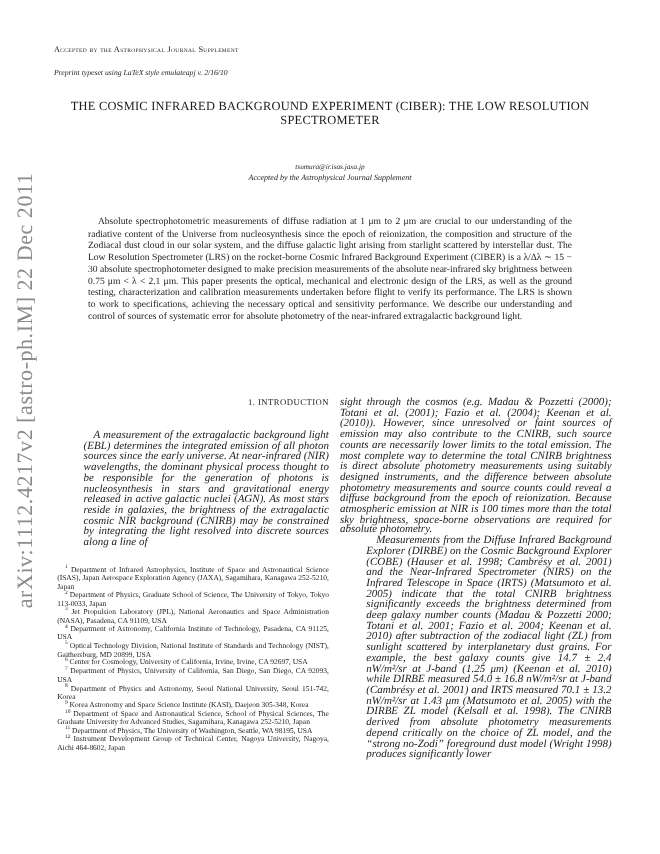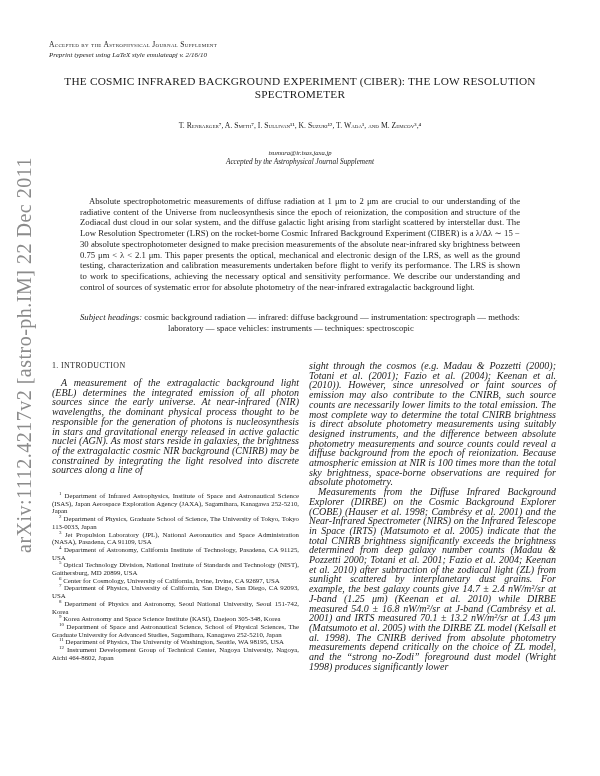--- a/index.html
+++ b/index.html
@@ -23,25 +23,25 @@
     letter-spacing: 0.5px;
   }
 
   .header { position: absolute; top: 40px; left: 49px; }
   .header .accepted {
     font-variant: small-caps;
     font-size: 7.6px; letter-spacing: 0.3px;
   }
   .header .preprint {
     font-style: italic;
-    font-size: 7px; margin-top: 2px;
+    font-size: 7px; margin-top: 13px;
   }
 
   .title {
-    position: absolute; top: 75px; left: 50%;
+    position: absolute; top: 91px; left: 50%;
     transform: translateX(-50%);
     width: 486px;
     text-align: center;
     font-size: 11.3px; line-height: 13px;
     letter-spacing: 0.2px;
   }
 
   .authors {
     position: absolute; top: 121px; left: 50%;
     transform: translateX(-50%);
@@ -75,30 +75,30 @@
     text-align: justify;
     padding-left: 88px; text-indent: -88px;
   }
   .subject .label { font-style: italic; }
 
   .col { position: absolute; top: 361px; width: 247px; }
   .col-left  { left: 52px; }
   .col-right { left: 309px; }
 
   .section-heading {
-    text-align: left;
+    text-align: right;
     font-size: 7.9px; letter-spacing: 0.4px;
-    margin-bottom: 8px;
+    margin-bottom: 21px;
   }
   .body-par {
     font-size: 10px; line-height: 9.7px;
     text-align: justify;
     font-style: italic;
   }
-  .indent { text-indent: 9px; }
+  .indent { text-indent: 9px; margin-left: 24px; }
 
   .footnotes { margin-top: 17px; }
   .fn {
     font-size: 6.8px; line-height: 7.7px;
     text-align: justify;
     text-indent: 7px;
   }
   .fn sup { font-size: 5px; line-height: 0; }
 </style>
 </head>
@@ -109,29 +109,27 @@
   <div class="watermark">arXiv:1112.4217v2  [astro-ph.IM]  22 Dec 2011</div>
 
   <div class="header">
     <div class="accepted">Accepted by the Astrophysical Journal Supplement</div>
     <div class="preprint">Preprint typeset using LaTeX style emulateapj v. 2/16/10</div>
   </div>
 
   <div class="title">THE COSMIC INFRARED BACKGROUND EXPERIMENT (CIBER): THE LOW RESOLUTION SPECTROMETER</div>
 
   <div class="authors">
-    <div>T. Renbarger⁷, A. Smith⁷, I. Sullivan¹¹, K. Suzuki¹², T. Wada¹, and M. Zemcov³,⁴</div>
   </div>
 
   <div class="email">tsumura@ir.isas.jaxa.jp</div>
   <div class="journal-note">Accepted by the Astrophysical Journal Supplement</div>
 
   <div class="abstract-body">Absolute spectrophotometric measurements of diffuse radiation at 1 μm to 2 μm are crucial to our understanding of the radiative content of the Universe from nucleosynthesis since the epoch of reionization, the composition and structure of the Zodiacal dust cloud in our solar system, and the diffuse galactic light arising from starlight scattered by interstellar dust. The Low Resolution Spectrometer (LRS) on the rocket-borne Cosmic Infrared Background Experiment (CIBER) is a λ/Δλ ∼ 15 − 30 absolute spectrophotometer designed to make precision measurements of the absolute near-infrared sky brightness between 0.75 μm &lt; λ &lt; 2.1 μm. This paper presents the optical, mechanical and electronic design of the LRS, as well as the ground testing, characterization and calibration measurements undertaken before flight to verify its performance. The LRS is shown to work to specifications, achieving the necessary optical and sensitivity performance. We describe our understanding and control of sources of systematic error for absolute photometry of the near-infrared extragalactic background light.</div>
 
-  <div class="subject"><span class="label">Subject headings:</span> <span>cosmic background radiation — infrared: diffuse background — instrumentation: spectrograph — methods: laboratory — space vehicles: instruments — techniques: spectroscopic</span></div>
 
   <div class="col col-left">
     <div class="section-heading">1. INTRODUCTION</div>
     <div class="body-par indent">A measurement of the extragalactic background light (EBL) determines the integrated emission of all photon sources since the early universe. At near-infrared (NIR) wavelengths, the dominant physical process thought to be responsible for the generation of photons is nucleosynthesis in stars and gravitational energy released in active galactic nuclei (AGN). As most stars reside in galaxies, the brightness of the extragalactic cosmic NIR background (CNIRB) may be constrained by integrating the light resolved into discrete sources along a line of</div>
 
     <div class="footnotes">
       <div class="fn"><sup>1</sup> <span>Department of Infrared Astrophysics, Institute of Space and Astronautical Science (ISAS), Japan Aerospace Exploration Agency (JAXA), Sagamihara, Kanagawa 252-5210, Japan</span></div>
       <div class="fn"><sup>2</sup> <span>Department of Physics, Graduate School of Science, The University of Tokyo, Tokyo 113-0033, Japan</span></div>
       <div class="fn"><sup>3</sup> <span>Jet Propulsion Laboratory (JPL), National Aeronautics and Space Administration (NASA), Pasadena, CA 91109, USA</span></div>
       <div class="fn"><sup>4</sup> <span>Department of Astronomy, California Institute of Technology, Pasadena, CA 91125, USA</span></div>

